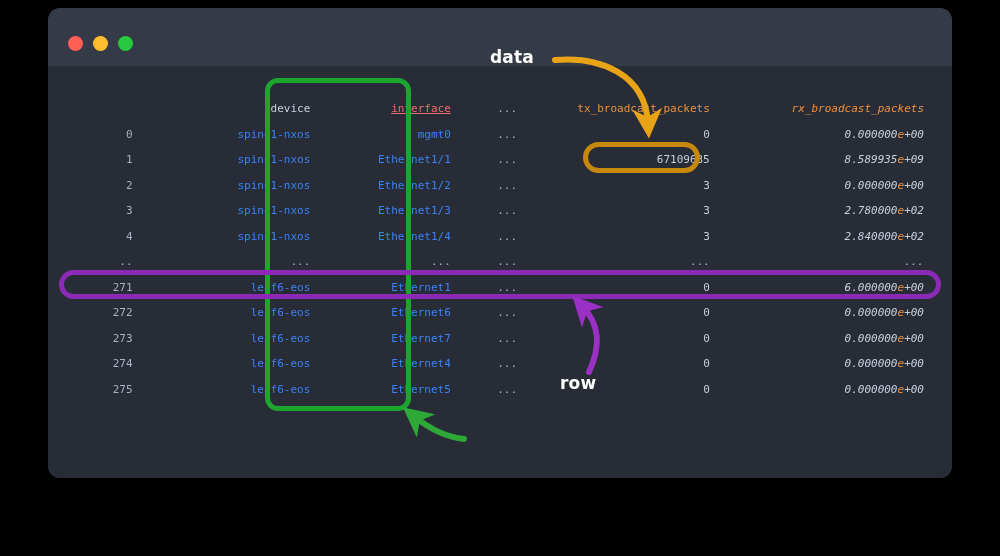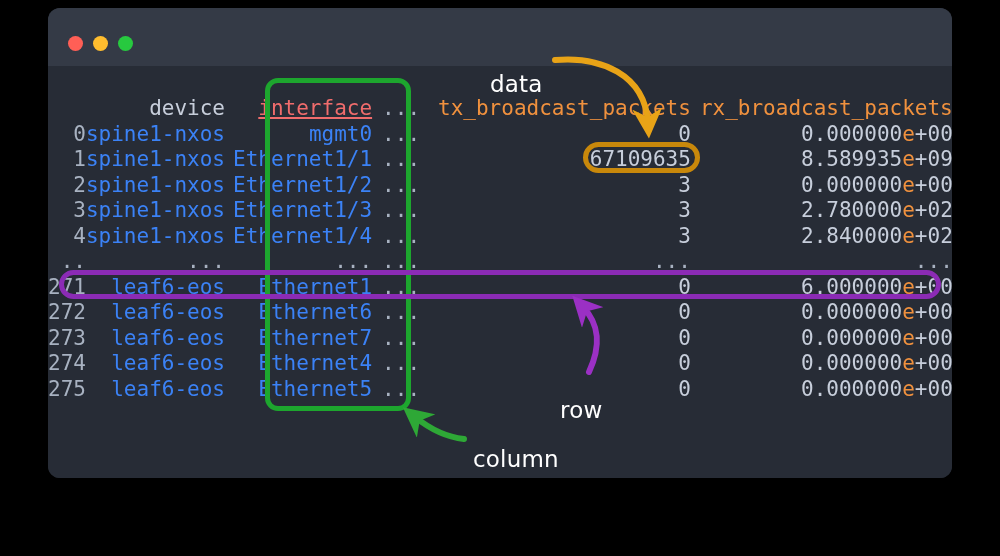--- a/index.html
+++ b/index.html
@@ -52,57 +52,56 @@
     background: #272C36;
   }
 
   
   #dataframe {
     position: absolute;
     left: 0; top: 30px;
     width: 904px;
     border-collapse: collapse;
     font-family: "DejaVu Sans Mono", monospace;
-    font-size: 21px;
+    font-size: 11px;
     line-height: 25.5px;
     white-space: pre;
   }
   #dataframe td, #dataframe th {
     padding: 0;
     height: 25.5px;
     text-align: right;
     font-weight: normal;
     vertical-align: middle;
   }
   .col-index  { width: 82px;  padding-right: 0px !important; }
   .col-device { width: 180px; padding-right: 8px !important; }
   .col-iface  { width: 138px; padding-right: 10px !important; }
   .col-dots   { width: 72px;  padding-right: 18px !important; }
   .col-tx     { width: 178px; padding-right: 9px !important; }
-  .col-rx     { width: 226px; padding-right: 28px !important; }
+  .col-rx     { width: 226px; padding-right: 28px !important; font-style: italic; }
 
   .c-idx    { color: #A8B2C1; }
   .c-hdr    { color: #C7CEDB; }
   .c-hdr-r  { color: #F06C6C; text-decoration: underline; }
   .c-hdr-o  { color: #F0913E; }
   .c-str    { color: #3b82f6; }
   .c-num    { color: #C7CEDB; }
   .c-dots   { color: #A8B2C1; }
   .c-e      { color: #F0913E; }
 
   
   .annot-label {
     position: absolute;
     font-family: "DejaVu Sans", sans-serif;
-    font-weight: normal;
-    font-size: 23px;
+    font-weight: bold;
+    font-size: 17px;
     color: #FFFFFF;
     letter-spacing: .2px;
     white-space: nowrap;
-    margin-top: 24px;
   }
   #label-data   { left: 490px; top: 47px; }
   #label-row    { left: 560px; top: 373px; text-align: center; }
   #label-column { left: 473px; top: 422px; }
 
   .annot-svg {
     position: absolute;
     pointer-events: none;
     overflow: visible;
   }
@@ -191,15 +190,14 @@
   <svg class="annot-svg" id="arrow-row" style="left:0;top:0;width:1000px;height:556px;">
     <path d="M589,372 C601,346 600,325 583,307" stroke="#9B30C4" stroke-width="6" fill="none" stroke-linecap="round" marker-end="url(#head-purple)"></path>
   </svg>
 
   <svg class="annot-svg" id="arrow-column" style="left:0;top:0;width:1000px;height:556px;">
     <path d="M464,439 C445,437 430,429 415,417" stroke="#2EA836" stroke-width="6" fill="none" stroke-linecap="round" marker-end="url(#head-green)"></path>
   </svg>
 
   <div class="annot-label" id="label-data">data</div>
   <div class="annot-label" id="label-row">row</div>
-  <div class="annot-label" id="label-column">column</div>
 
 </div>
 
 </body></html>

